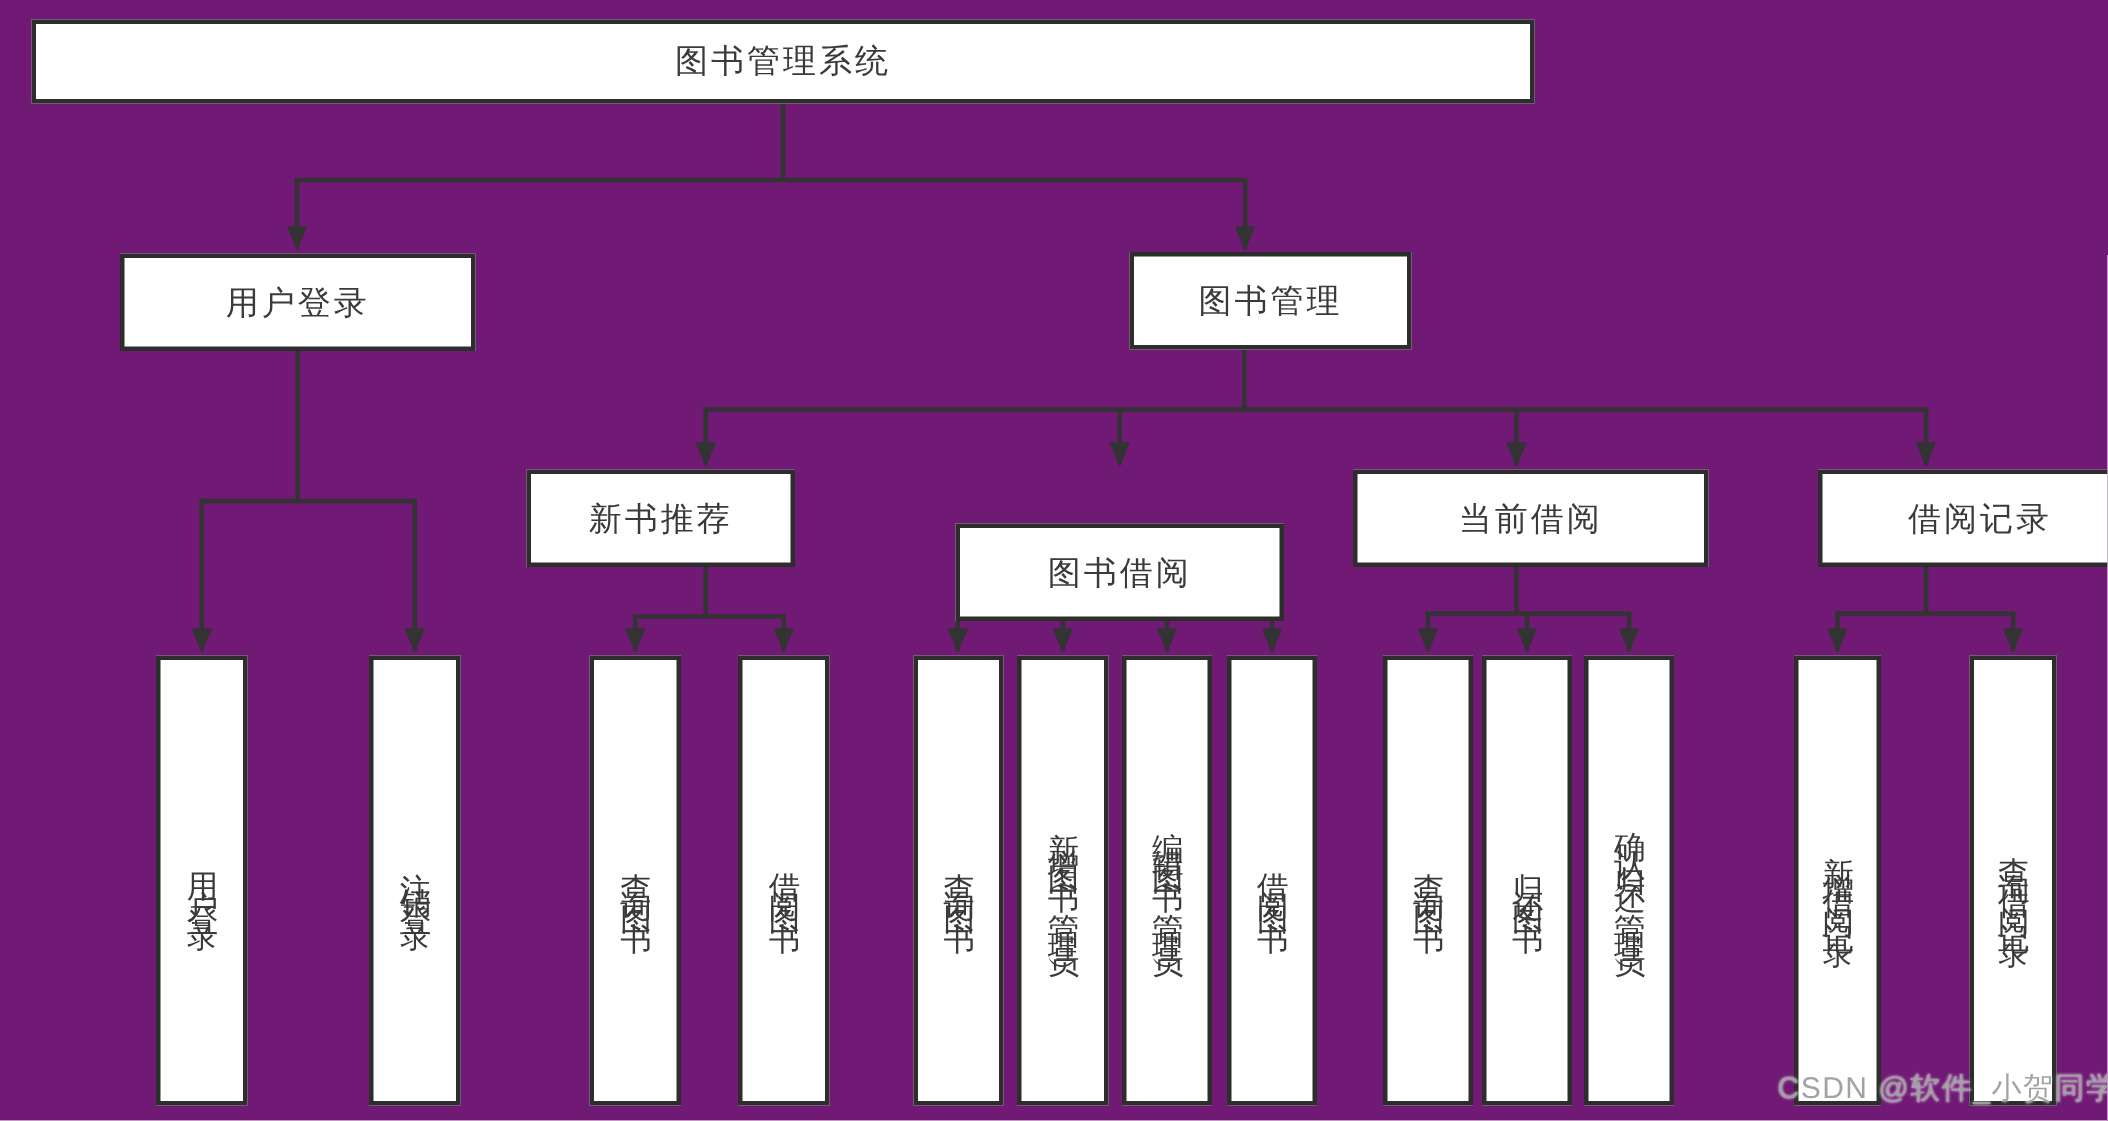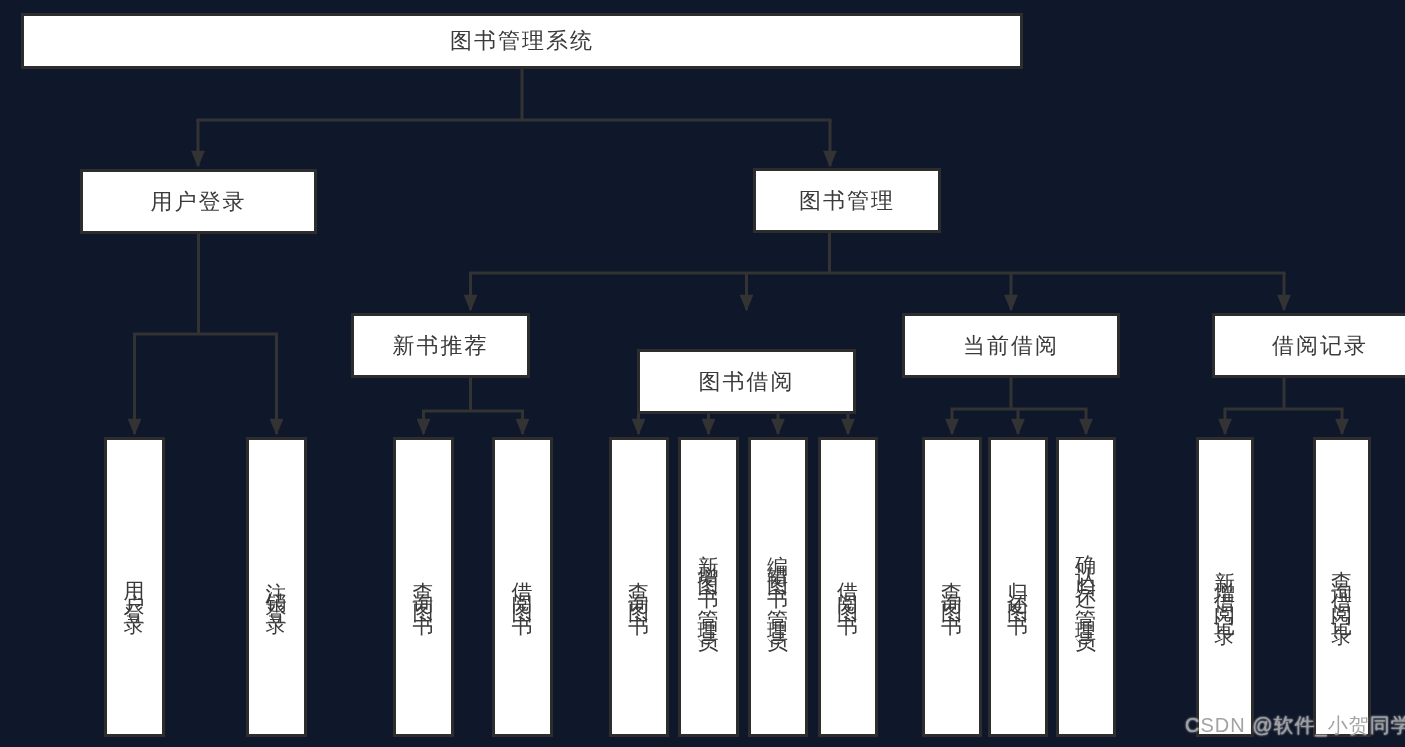--- a/index.html
+++ b/index.html
@@ -5,21 +5,21 @@
   html, body {
     margin: 0;
     padding: 0;
     background: #ffffff;
     font-family: "Liberation Sans", "DejaVu Sans", sans-serif;
   }
   #stage {
     position: relative;
     width: 1405px;
     height: 747px;
-    background: #0f172a;
+    background: #701a75;
     overflow: hidden;
   }
   #connectors {
     position: absolute;
     left: 0;
     top: 0;
     z-index: 1;
   }
   .node {
     position: absolute;
@@ -128,21 +128,21 @@
   <div class="node" style="left:753px; top:168px; width:188px; height:65px;">
     <span class="hlabel">图书管理</span>
   </div>
 
   <div class="node" style="left:351px; top:313px; width:179px; height:65px;">
     <span class="hlabel">新书推荐</span>
   </div>
   <div class="node" style="left:637px; top:313px; width:219px; height:65px;margin-top:36px;">
     <span class="hlabel">图书借阅</span>
   </div>
-  <div class="node" style="left:902px; top:313px; width:218px; height:65px;">
+  <div class="node" style="left:902px; top:313px; width:237px; height:65px;">
     <span class="hlabel">当前借阅</span>
   </div>
   <div class="node" style="left:1176px; top:313px; width:216px; height:65px;margin-left:36px;">
     <span class="hlabel">借阅记录</span>
   </div>
 
   <div class="node leaf" style="left:104px; width:61px;">
     <span class="vtext">用户登录</span>
   </div>
   <div class="node leaf" style="left:246px; width:61px;">

